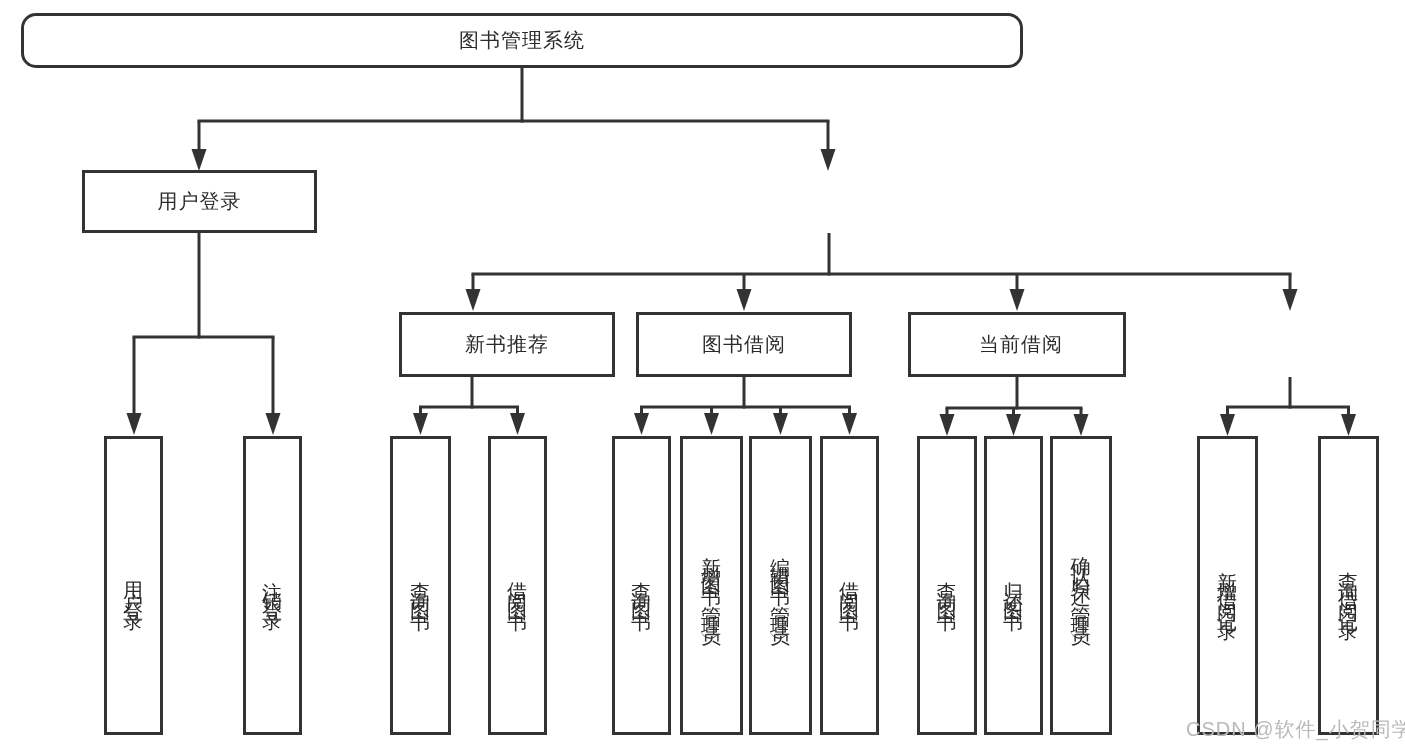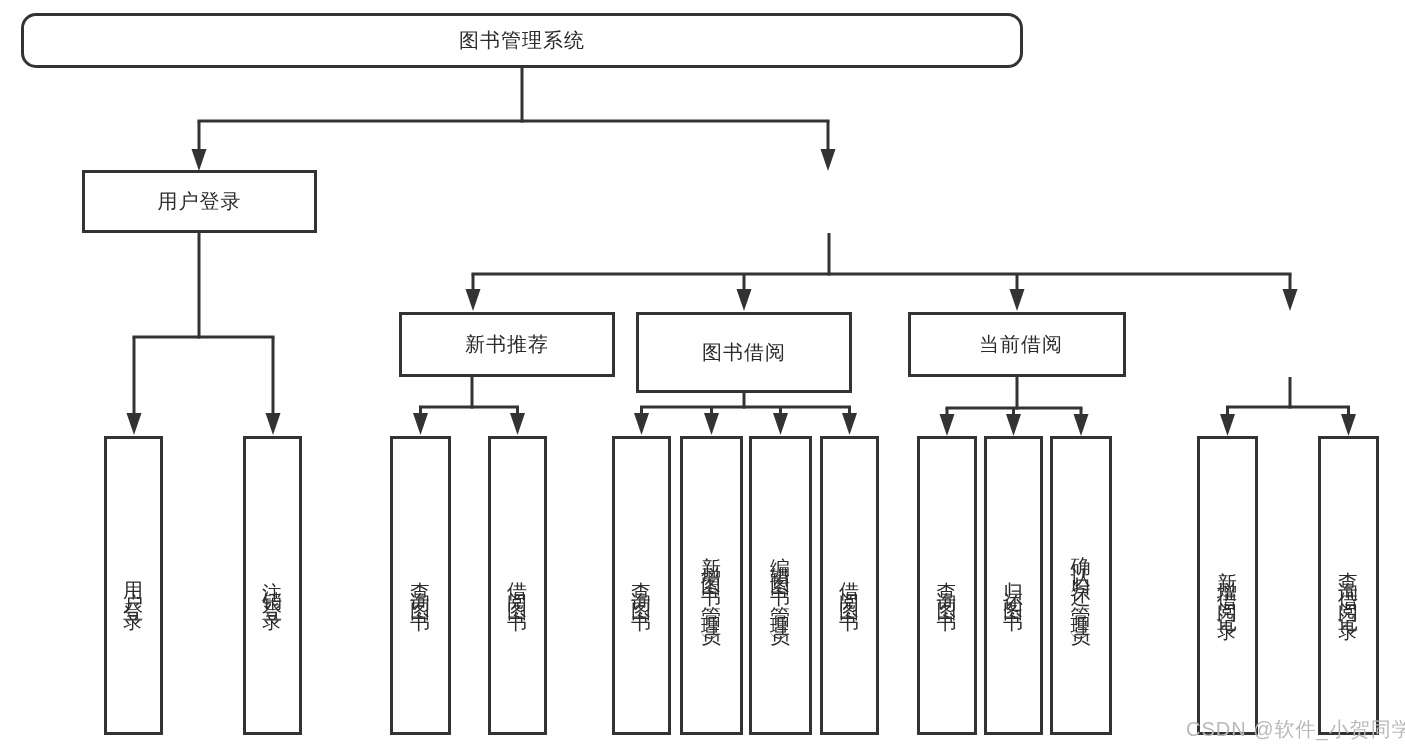--- a/index.html
+++ b/index.html
@@ -115,21 +115,21 @@
     <polygon points="1220,414 1235,414 1227.5,436"></polygon>
     <line x1="1348.5" y1="407" x2="1348.5" y2="420"></line>
     <polygon points="1341,414 1356,414 1348.5,436"></polygon>
   </svg>
 
   <div class="box" style="left:21px; top:13px; width:1002px; height:55px;border-radius:15px;">图书管理系统</div>
 
   <div class="box" style="left:82px; top:170px; width:235px; height:63px;">用户登录</div>
 
   <div class="box" style="left:363px; top:312px; width:216px; height:65px;margin-left:36px;">新书推荐</div>
-  <div class="box" style="left:636px; top:312px; width:216px; height:81px;">图书借阅</div>
+  <div class="box" style="left:636px; top:312px; width:216px; height:65px;">图书借阅</div>
   <div class="box" style="left:908px; top:312px; width:218px; height:65px;padding-left:8px;">当前借阅</div>
 
   <div class="box v" style="left:104px; top:436px; width:59px; height:299px;">用户登录</div>
   <div class="box v" style="left:243px; top:436px; width:59px; height:299px;">注销登录</div>
 
   <div class="box v" style="left:390px; top:436px; width:61px; height:299px;">查询图书</div>
   <div class="box v" style="left:488px; top:436px; width:59px; height:299px;">借阅图书</div>
 
   <div class="box v" style="left:612px; top:436px; width:59px; height:299px;">查询图书</div>
   <div class="box v" style="left:680px; top:436px; width:63px; height:299px;">新增图书（管理员）</div>

